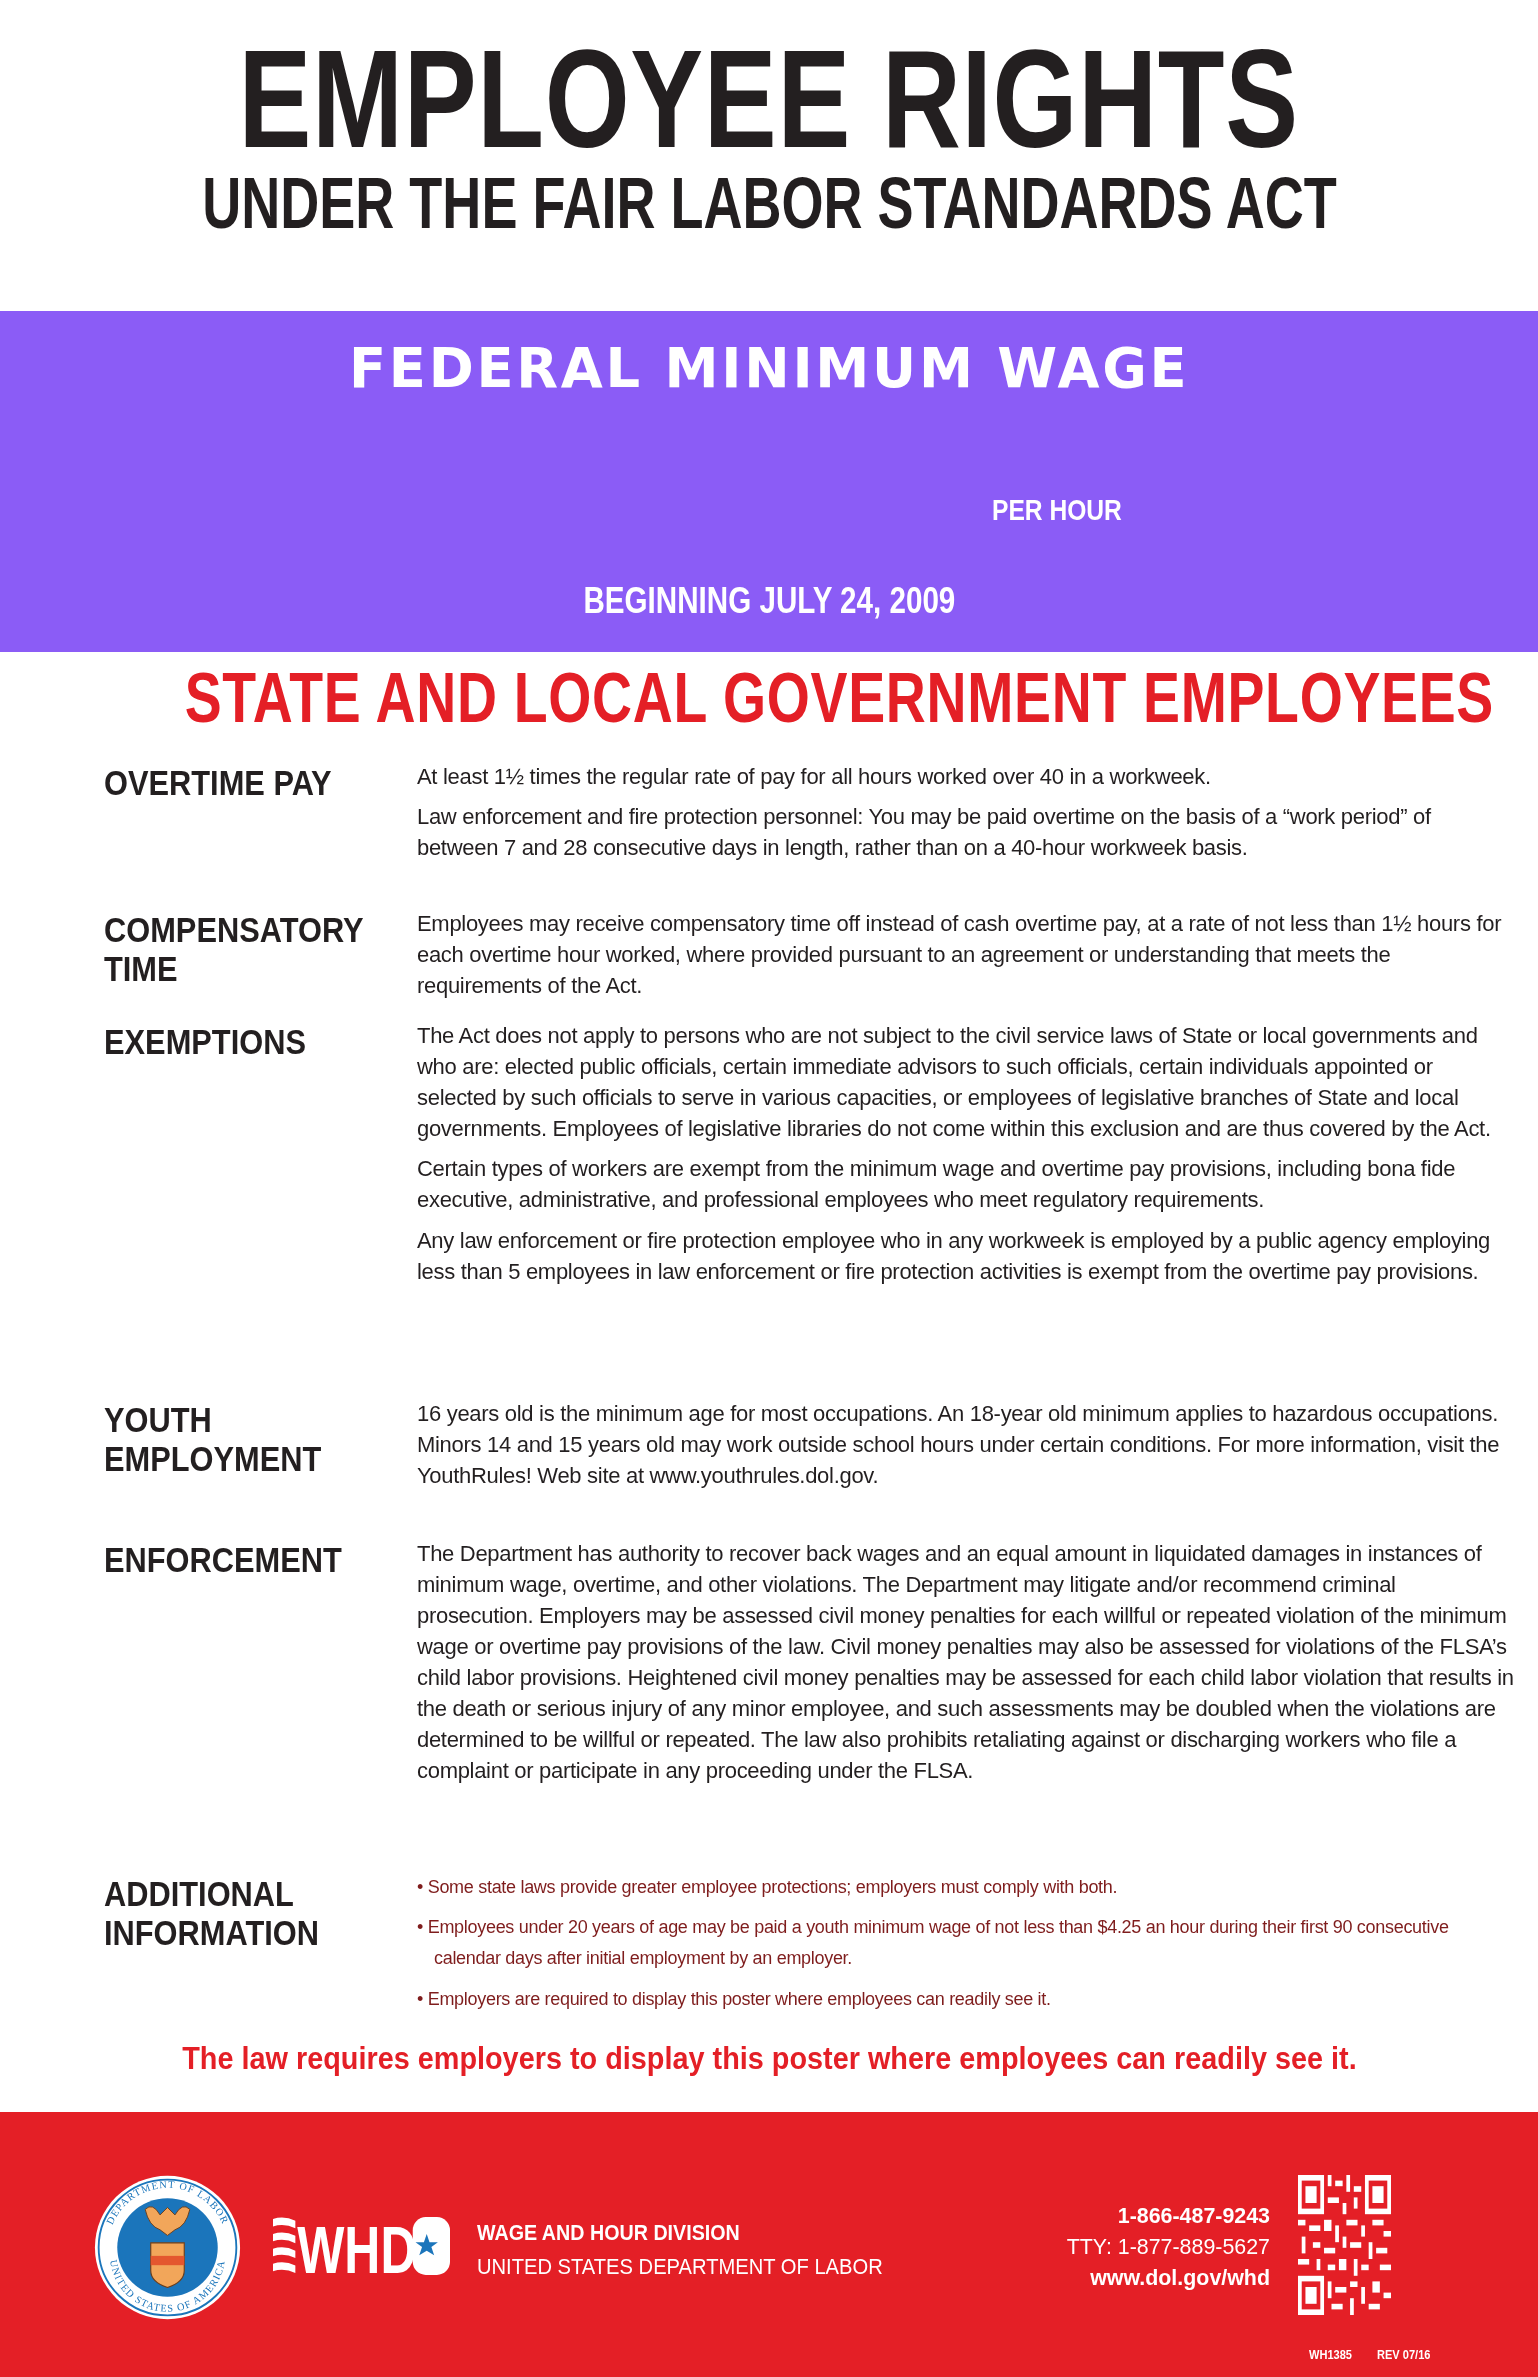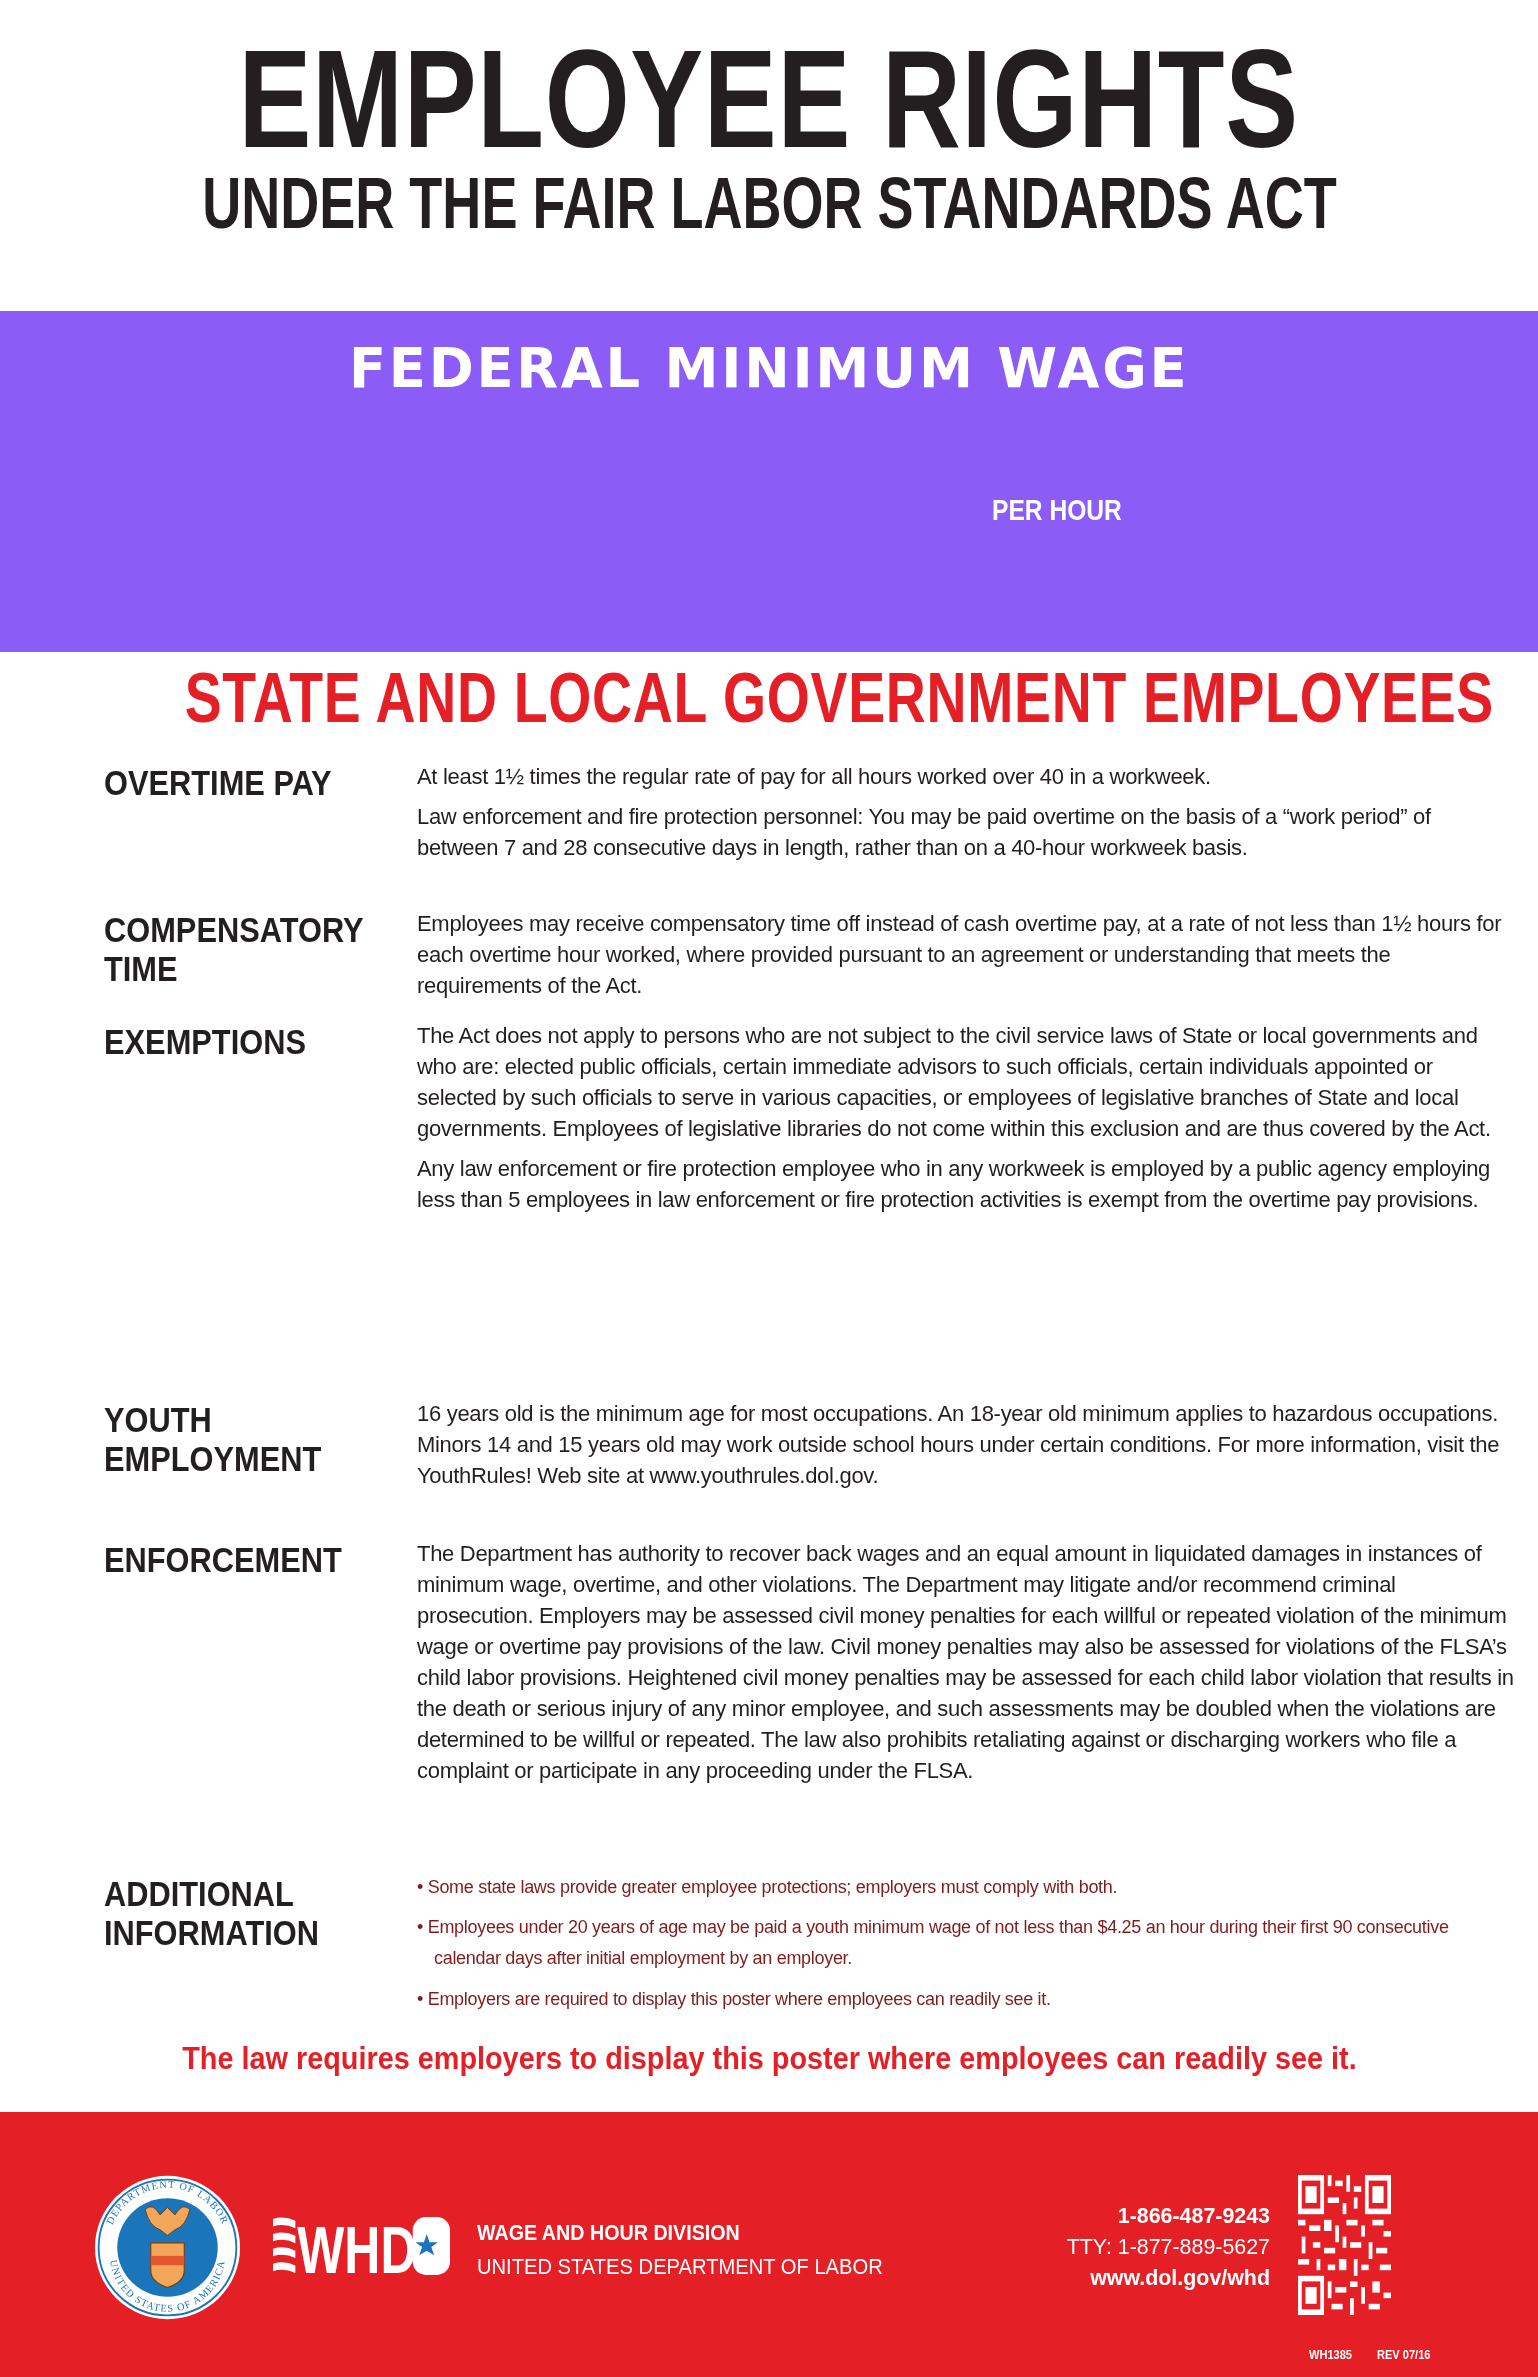--- a/index.html
+++ b/index.html
@@ -63,20 +63,23 @@
   <span class="condensed">UNDER THE FAIR LABOR STANDARDS ACT</span>
 </div>
 
 <div class="wage-band">
   <div class="wage-heading">
     <span class="condensed">FEDERAL MINIMUM WAGE</span>
   </div>
   <div class="wage-unit">
     <span class="condensed">PER HOUR</span>
   </div>
+  <div class="wage-date">
+    <span class="condensed">BEGINNING JULY 24, 2009</span>
+  </div>
 </div>
 
 <div class="section-title">
   <span class="condensed">STATE AND LOCAL GOVERNMENT EMPLOYEES</span>
 </div>
 
 <div class="sec" style="top:763px;">
   <div class="sec-label">
     <span>OVERTIME PAY</span>
   </div>
@@ -95,20 +98,21 @@
     <p class="para">Employees may receive compensatory time off instead of cash overtime pay, at a rate of not less than 1½ hours for each overtime hour worked, where provided pursuant to an agreement or understanding that meets the requirements of the Act.</p>
   </div>
 </div>
 
 <div class="sec" style="top:1022px;">
   <div class="sec-label">
     <span>EXEMPTIONS</span>
   </div>
   <div class="sec-body" style="top:-1.9px;">
     <p class="para">The Act does not apply to persons who are not subject to the civil service laws of State or local governments and who are: elected public officials, certain immediate advisors to such officials, certain individuals appointed or selected by such officials to serve in various capacities, or employees of legislative branches of State and local governments. Employees of legislative libraries do not come within this exclusion and are thus covered by the Act.</p>
+    <p class="para">Certain types of workers are exempt from the minimum wage and overtime pay provisions, including bona fide executive, administrative, and professional employees who meet regulatory requirements.</p>
     <p class="para">Any law enforcement or fire protection employee who in any workweek is employed by a public agency employing less than 5 employees in law enforcement or fire protection activities is exempt from the overtime pay provisions.</p>
   </div>
 </div>
 
 <div class="sec" style="top:1400px;">
   <div class="sec-label">
     <span>YOUTH</span>
     <span>EMPLOYMENT</span>
   </div>
   <div class="sec-body" style="top:-1.9px;">

